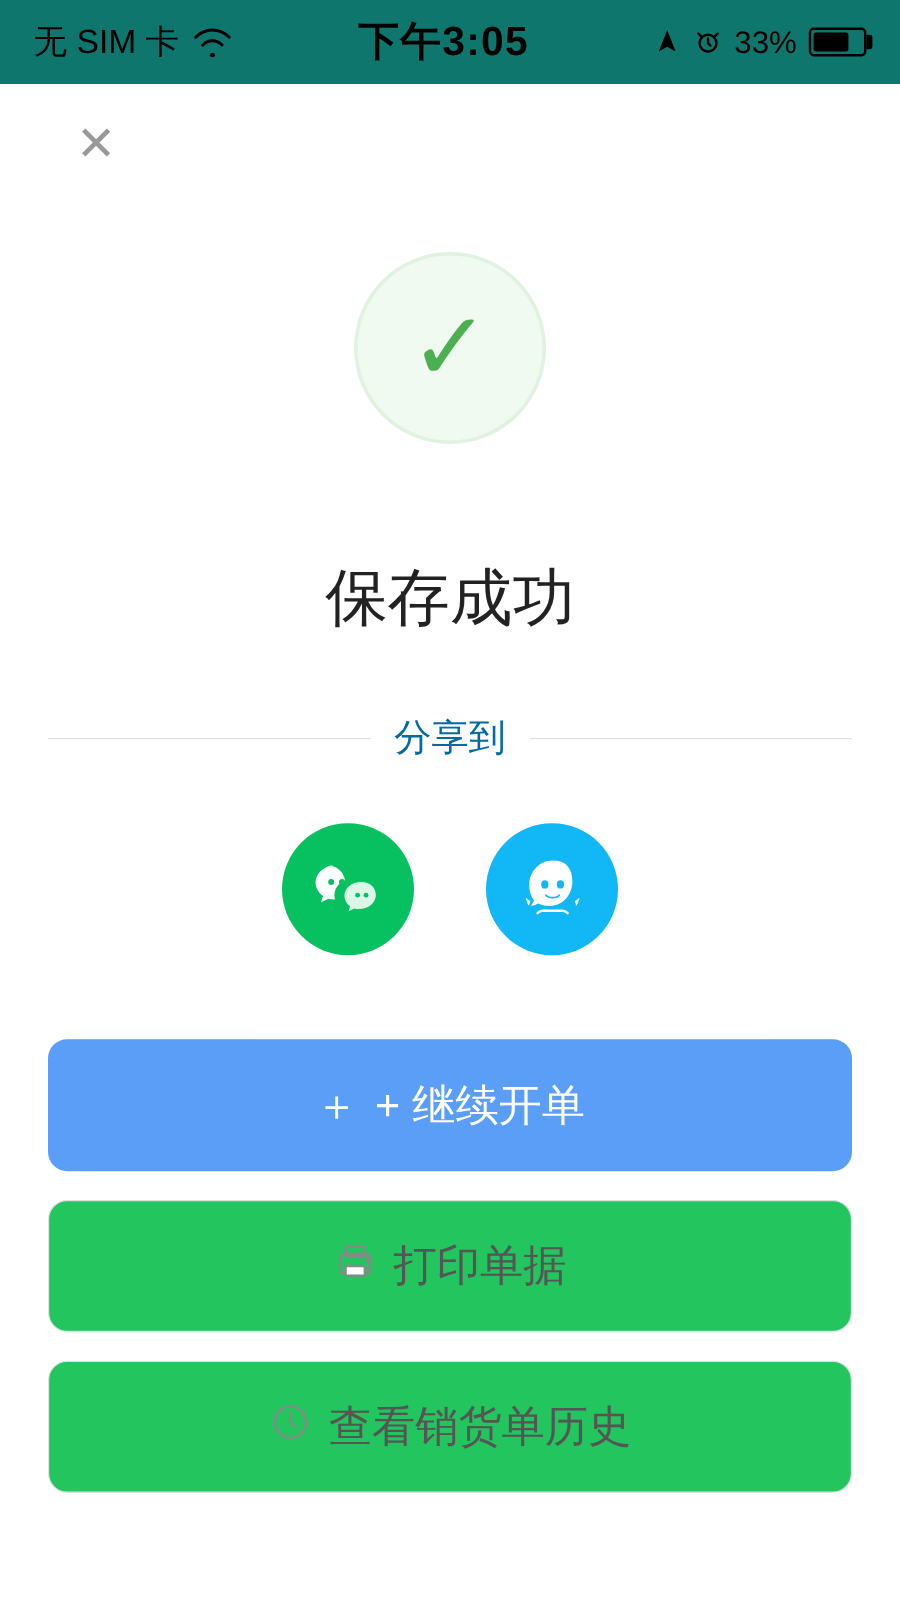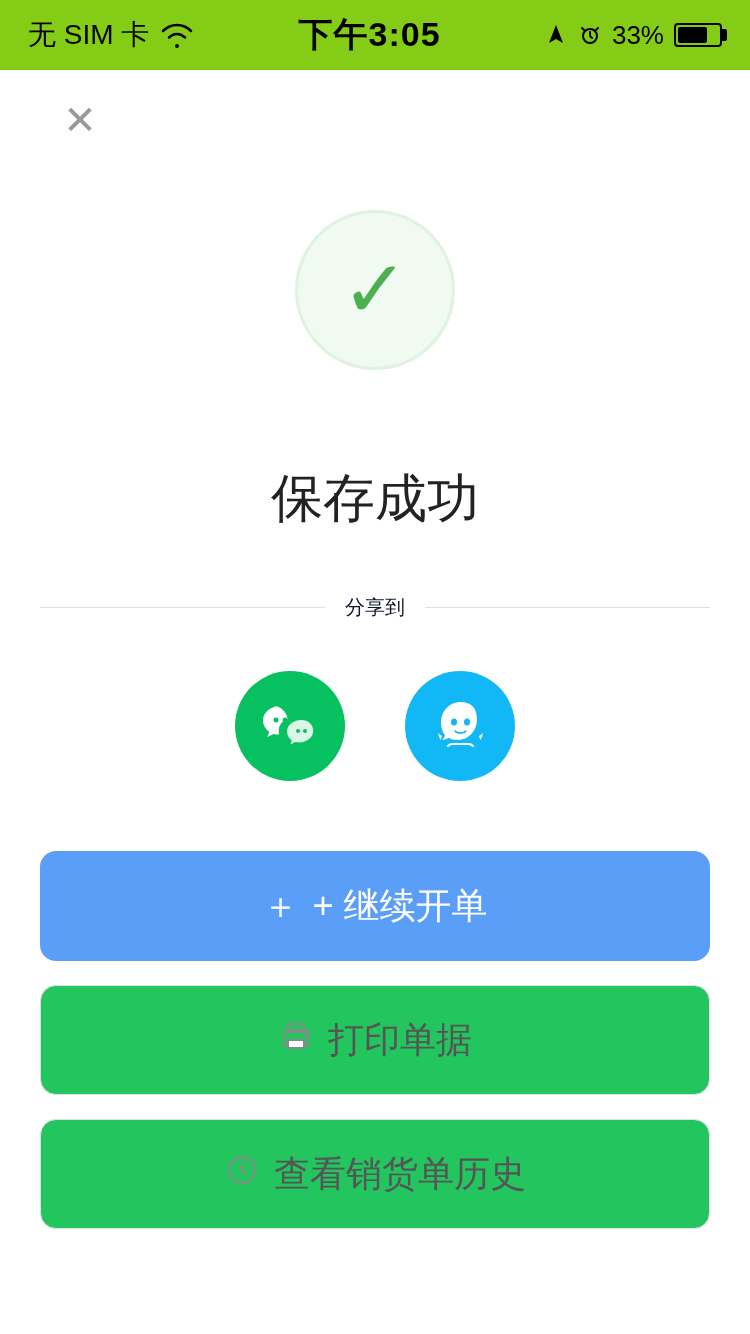--- a/index.html
+++ b/index.html
@@ -11,21 +11,21 @@
       background: #ffffff;
       font-family: -apple-system, "PingFang SC", "Helvetica Neue", Arial, sans-serif;
       display: flex;
       flex-direction: column;
     }
 
     
     .status-bar {
       width: 100%;
       height: 70px;
-      background: #84cc16;
+      background: #0f766e;
       display: flex;
       align-items: center;
       justify-content: space-between;
       padding: 0 28px;
       flex-shrink: 0;
     }
 
     .status-left {
       display: flex;
       align-items: center;
@@ -152,22 +152,22 @@
       margin-bottom: 50px;
     }
 
     .divider-line {
       flex: 1;
       height: 1px;
       background: #e0e0e0;
     }
 
     .share-label {
-      font-size: 20px;
-      color: #0f172a;
+      font-size: 31px;
+      color: #0369a1;
       white-space: nowrap;
     }
 
     
     .share-icons {
       display: flex;
       gap: 60px;
       margin-bottom: 70px;
     }
 

